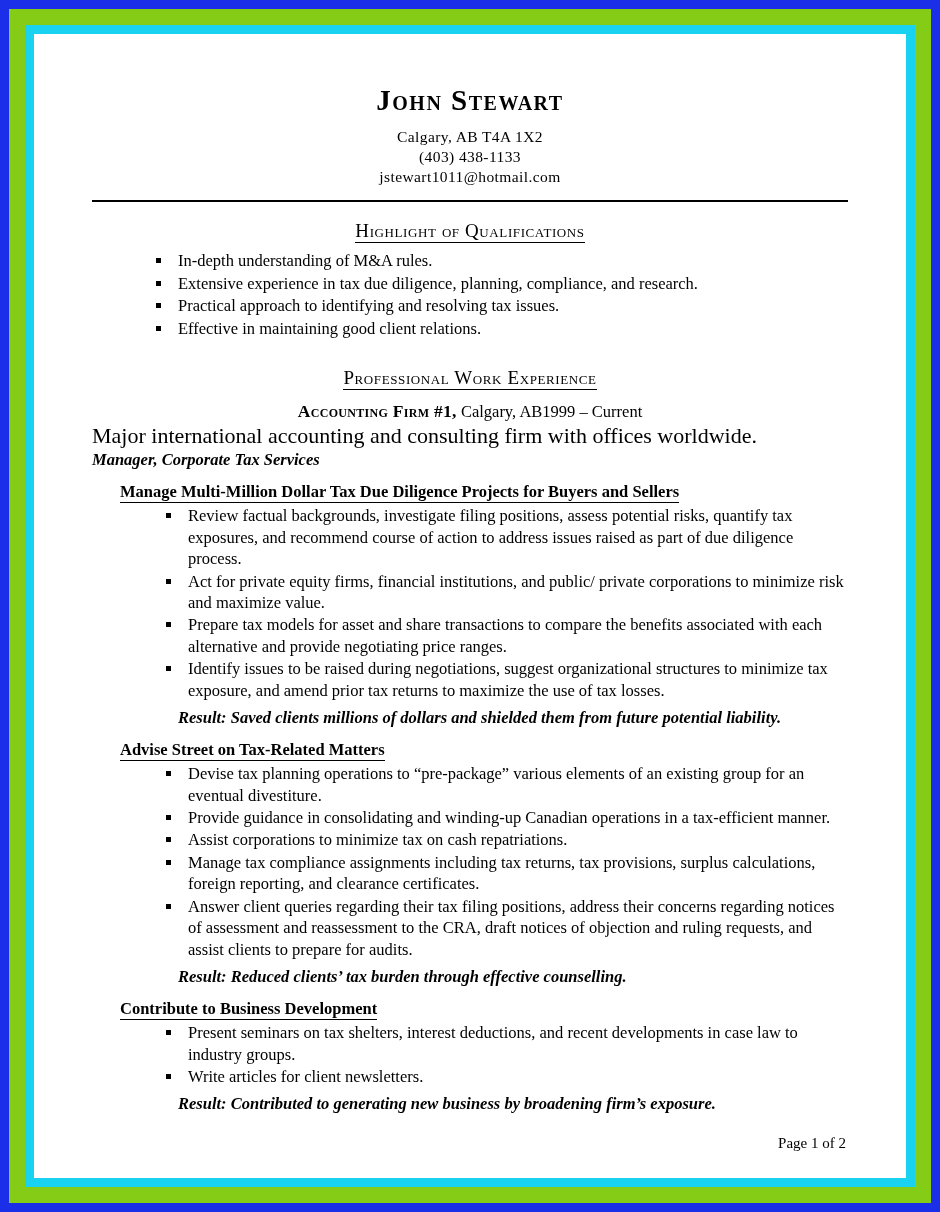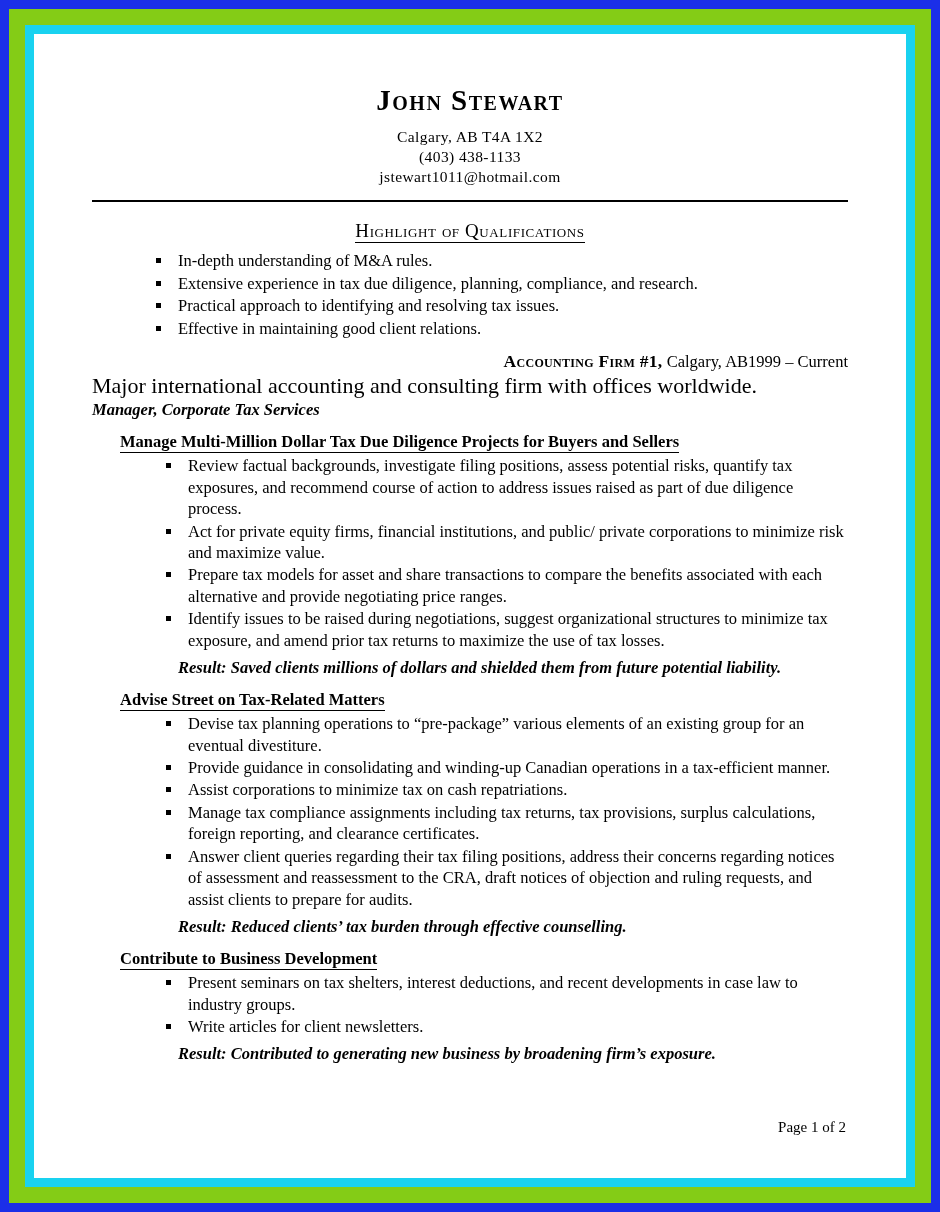--- a/index.html
+++ b/index.html
@@ -100,21 +100,21 @@
     left: 2px;
     top: 8px;
     width: 5px;
     height: 5px;
     background: #000;
   }
 
   
   .job-header {
     display: flex;
-    justify-content: flex-end;
+    justify-content: center;
     align-items: baseline;
     margin-top: 12px;
   }
   .job-company {
     font-size: 16.5px;
     color: #000;
   }
   .job-company b {
     font-variant: small-caps;
     font-weight: bold;
@@ -153,21 +153,21 @@
     font-style: italic;
     font-weight: bold;
     font-size: 16.5px;
     color: #000;
     margin: 7px 0 0 86px;
   }
 
   .page-footer {
     position: absolute;
     right: 60px;
-    bottom: 42px;
+    bottom: 26px;
     font-size: 15px;
     color: #000;
   }
 </style>
 </head>
 <body>
 
 <div class="page-frame">
   <div class="cyan-frame">
     <div class="paper">
@@ -186,20 +186,23 @@
         <span>Highlight of Qualifications</span>
       </div>
 
       <ul class="bullets">
         <li>In-depth understanding of M&amp;A rules.</li>
         <li>Extensive experience in tax due diligence, planning, compliance, and research.</li>
         <li>Practical approach to identifying and resolving tax issues.</li>
         <li>Effective in maintaining good client relations.</li>
       </ul>
 
+      <div class="section-title" style="margin-top:28px;">
+        <span>Professional Work Experience</span>
+      </div>
 
       <div class="job-header">
         <div class="job-company">
           <b>Accounting Firm #1,</b>
           <span>Calgary, AB</span>
         </div>
         <div class="job-dates">1999 – Current</div>
       </div>
       <div class="job-desc">Major international accounting and consulting firm with offices worldwide.</div>
       <div class="job-title">Manager, Corporate Tax Services</div>

